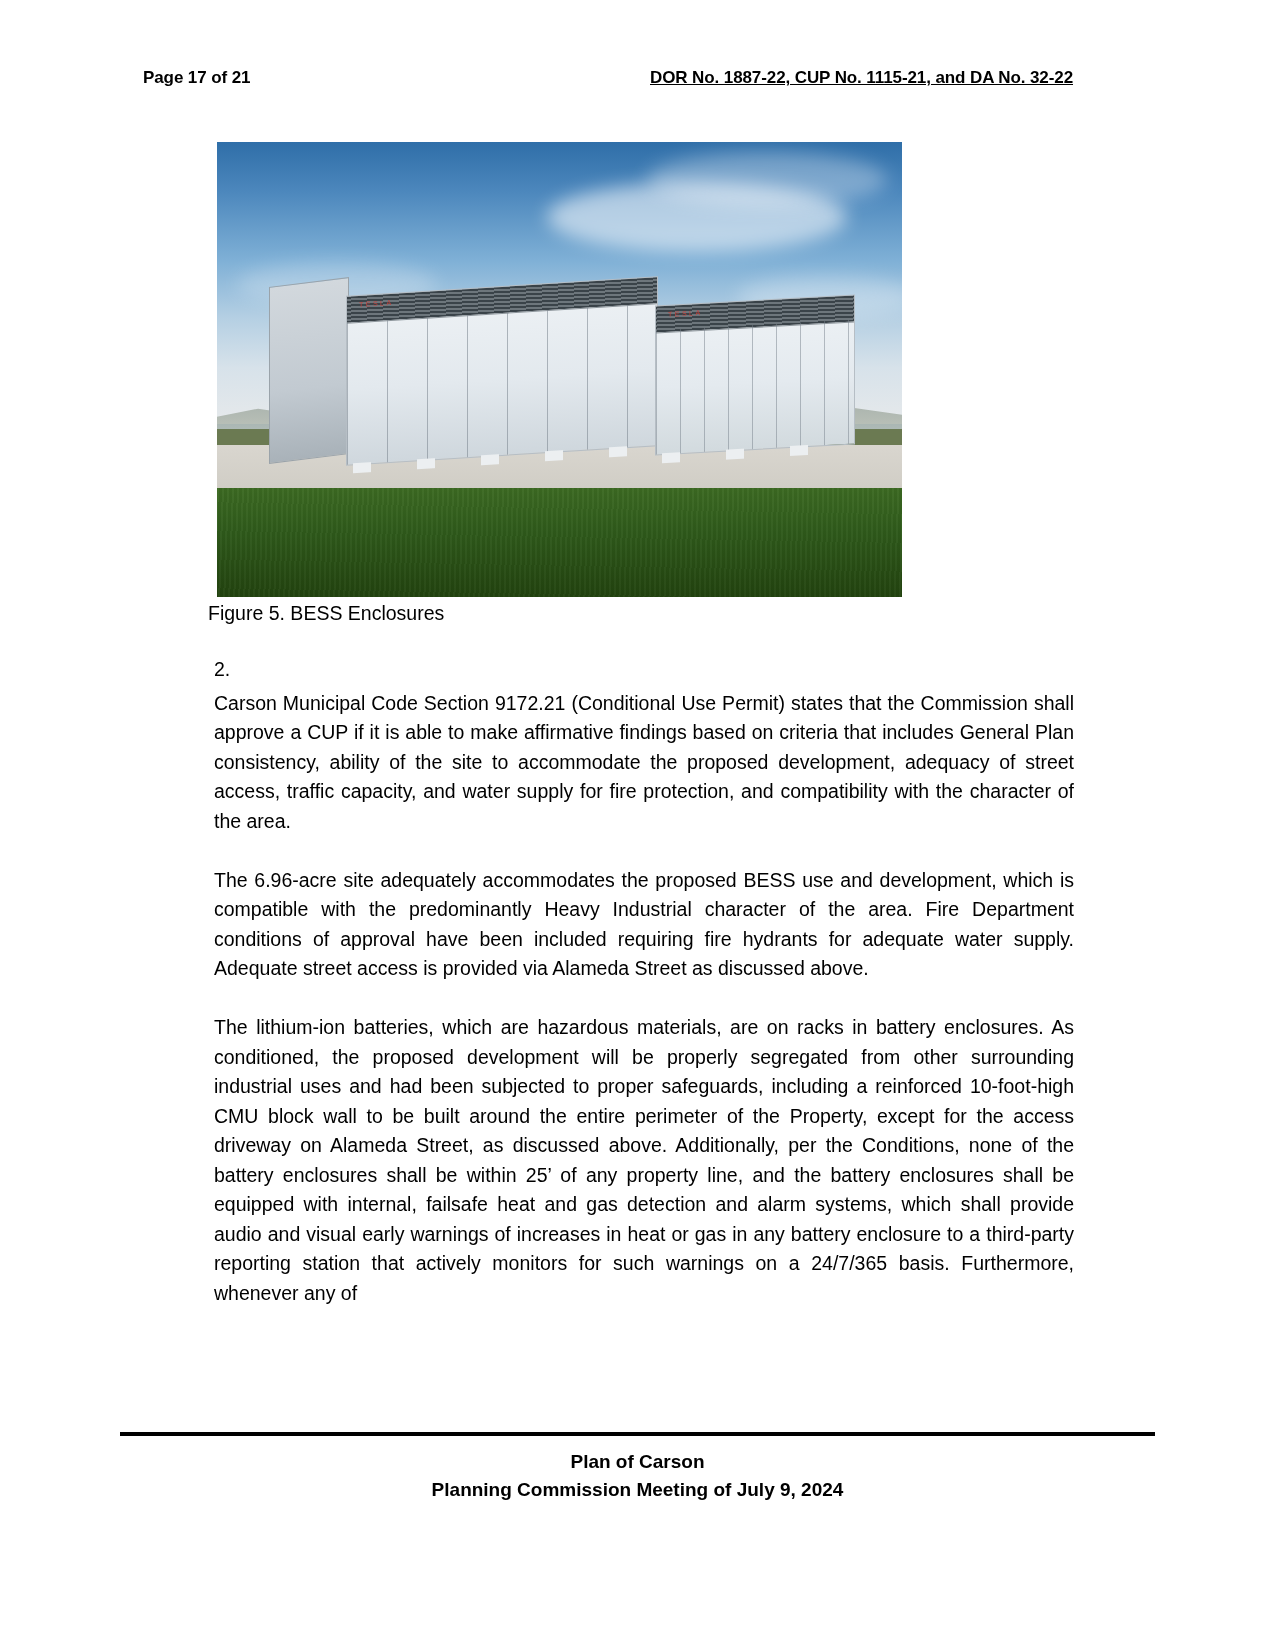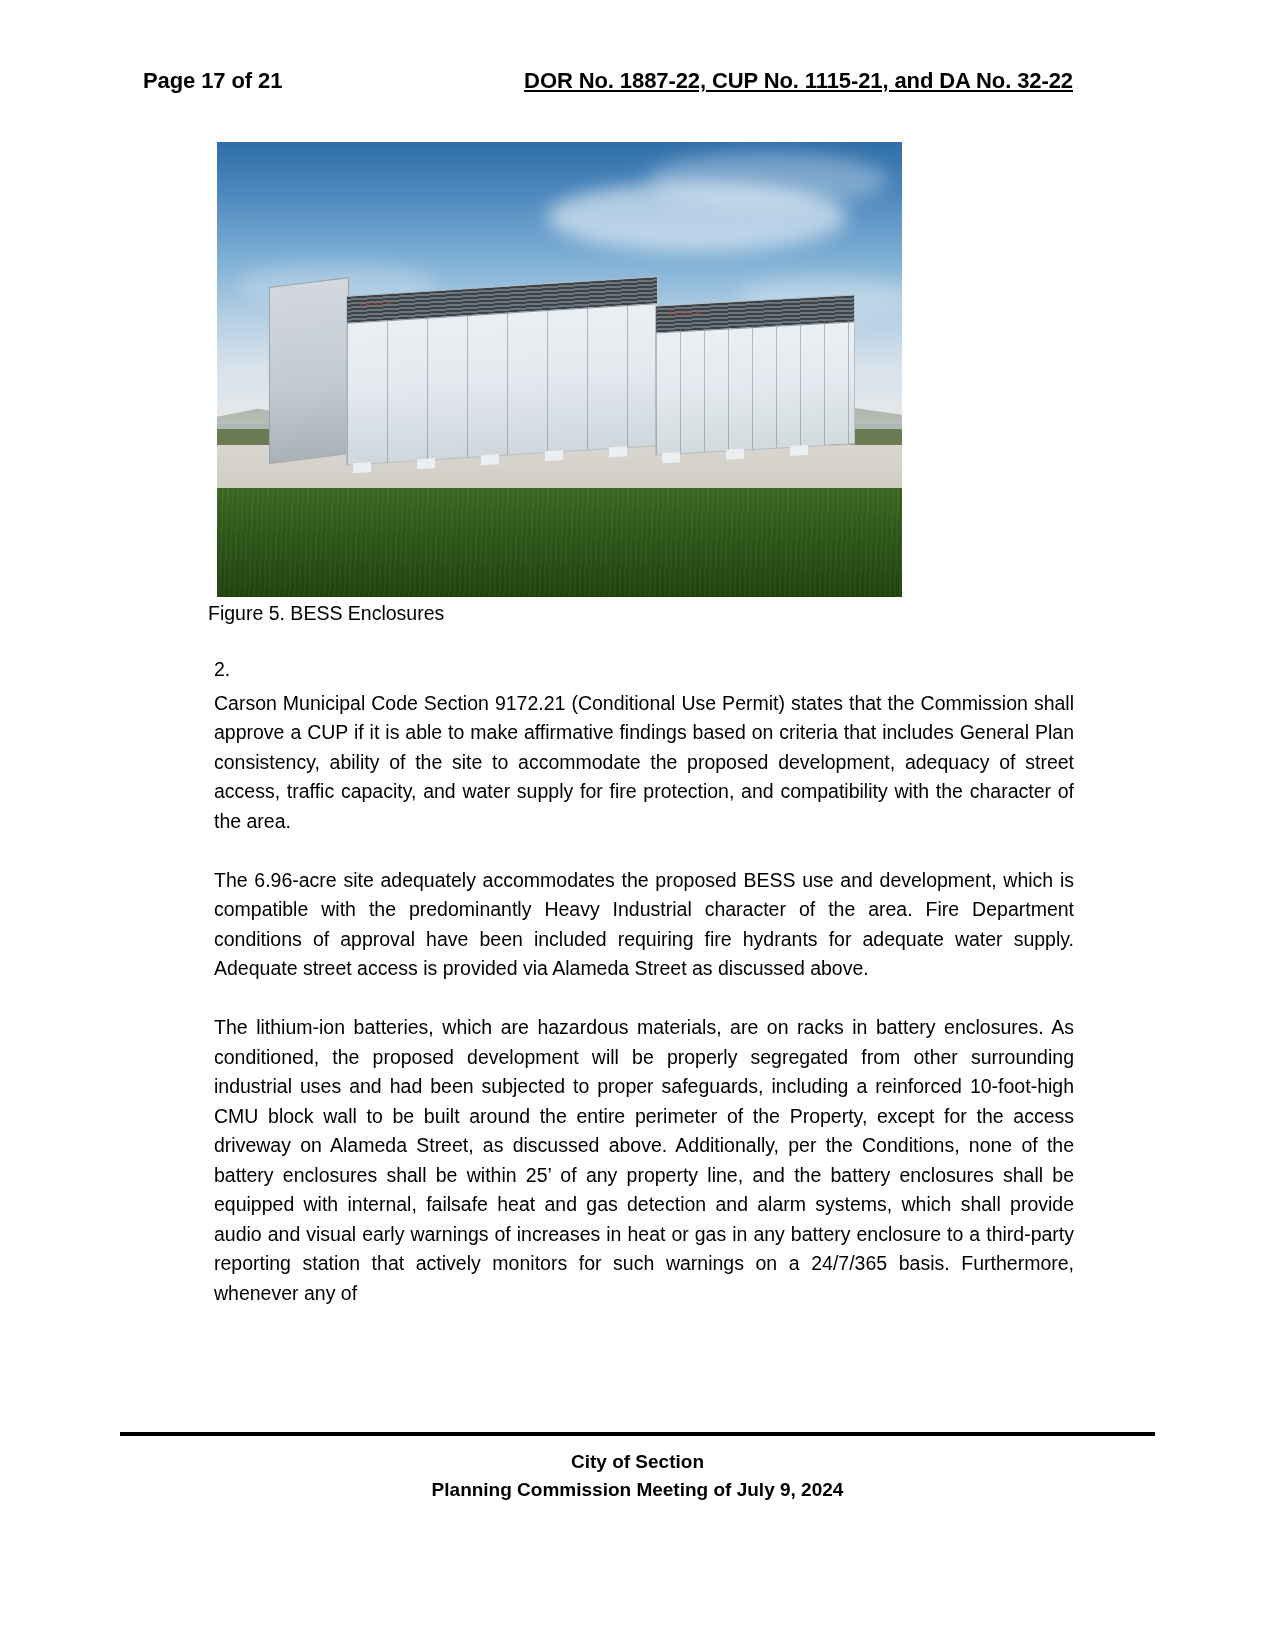--- a/index.html
+++ b/index.html
@@ -26,21 +26,21 @@
 
   
   .page-header {
     position: absolute;
     top: 68px;
     left: 143px;
     width: 930px;
     display: flex;
     justify-content: space-between;
     align-items: flex-start;
-    font-size: 22px;
+    font-size: 17px;
     font-weight: bold;
     letter-spacing: -0.1px;
   }
   .header-left { white-space: nowrap; }
   .header-right { white-space: nowrap; text-decoration: underline; }
 
   
   .figure-wrap {
     position: absolute;
     top: 142px;
@@ -294,17 +294,17 @@
     </div>
 
     <p class="para tight">Carson Municipal Code Section 9172.21 (Conditional Use Permit) states that the Commission shall approve a CUP if it is able to make affirmative findings based on criteria that includes General Plan consistency, ability of the site to accommodate the proposed development, adequacy of street access, traffic capacity, and water supply for fire protection, and compatibility with the character of the area.</p>
     <p class="para">The 6.96-acre site adequately accommodates the proposed BESS use and development, which is compatible with the predominantly Heavy Industrial character of the area. Fire Department conditions of approval have been included requiring fire hydrants for adequate water supply. Adequate street access is provided via Alameda Street as discussed above.</p>
     <p class="para">The lithium-ion batteries, which are hazardous materials, are on racks in battery enclosures. As conditioned, the proposed development will be properly segregated from other surrounding industrial uses and had been subjected to proper safeguards, including a reinforced 10-foot-high CMU block wall to be built around the entire perimeter of the Property, except for the access driveway on Alameda Street, as discussed above. Additionally, per the Conditions, none of the battery enclosures shall be within 25’ of any property line, and the battery enclosures shall be equipped with internal, failsafe heat and gas detection and alarm systems, which shall provide audio and visual early warnings of increases in heat or gas in any battery enclosure to a third-party reporting station that actively monitors for such warnings on a 24/7/365 basis. Furthermore, whenever any of</p>
 
   </div>
 
   <div class="footer-rule"></div>
   <div class="footer-text">
-    <div>City of Section</div>
+    <div>Plan of Carson</div>
     <div>Planning Commission Meeting of July 9, 2024</div>
   </div>
 
 </div>
 
 </body></html>

